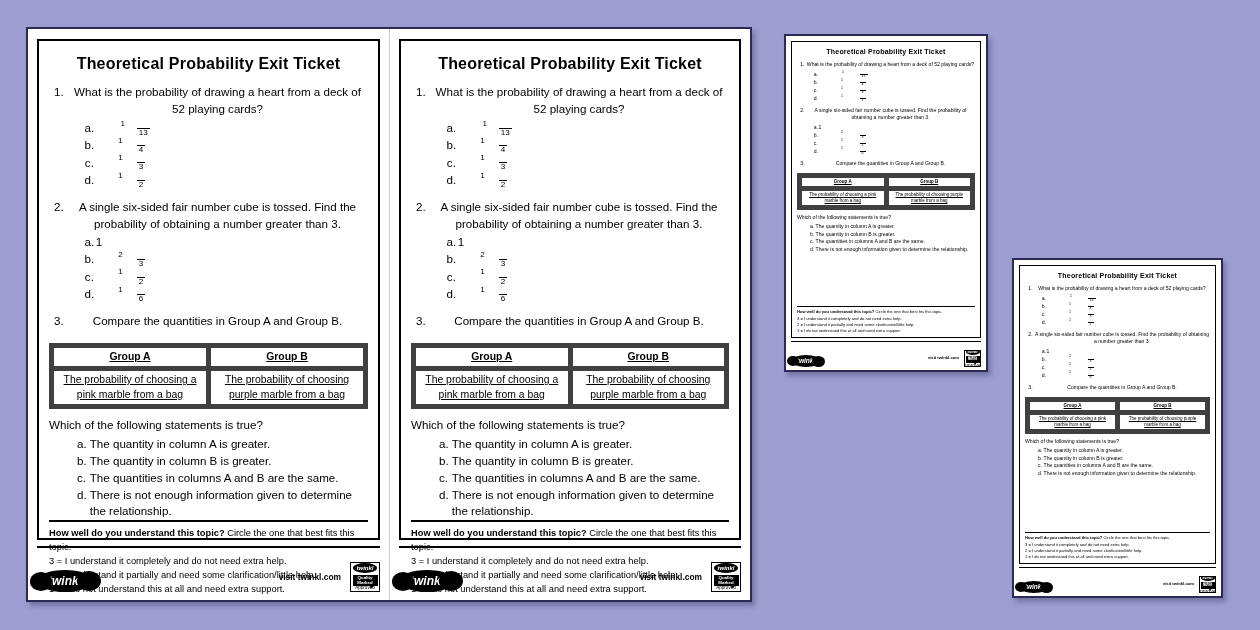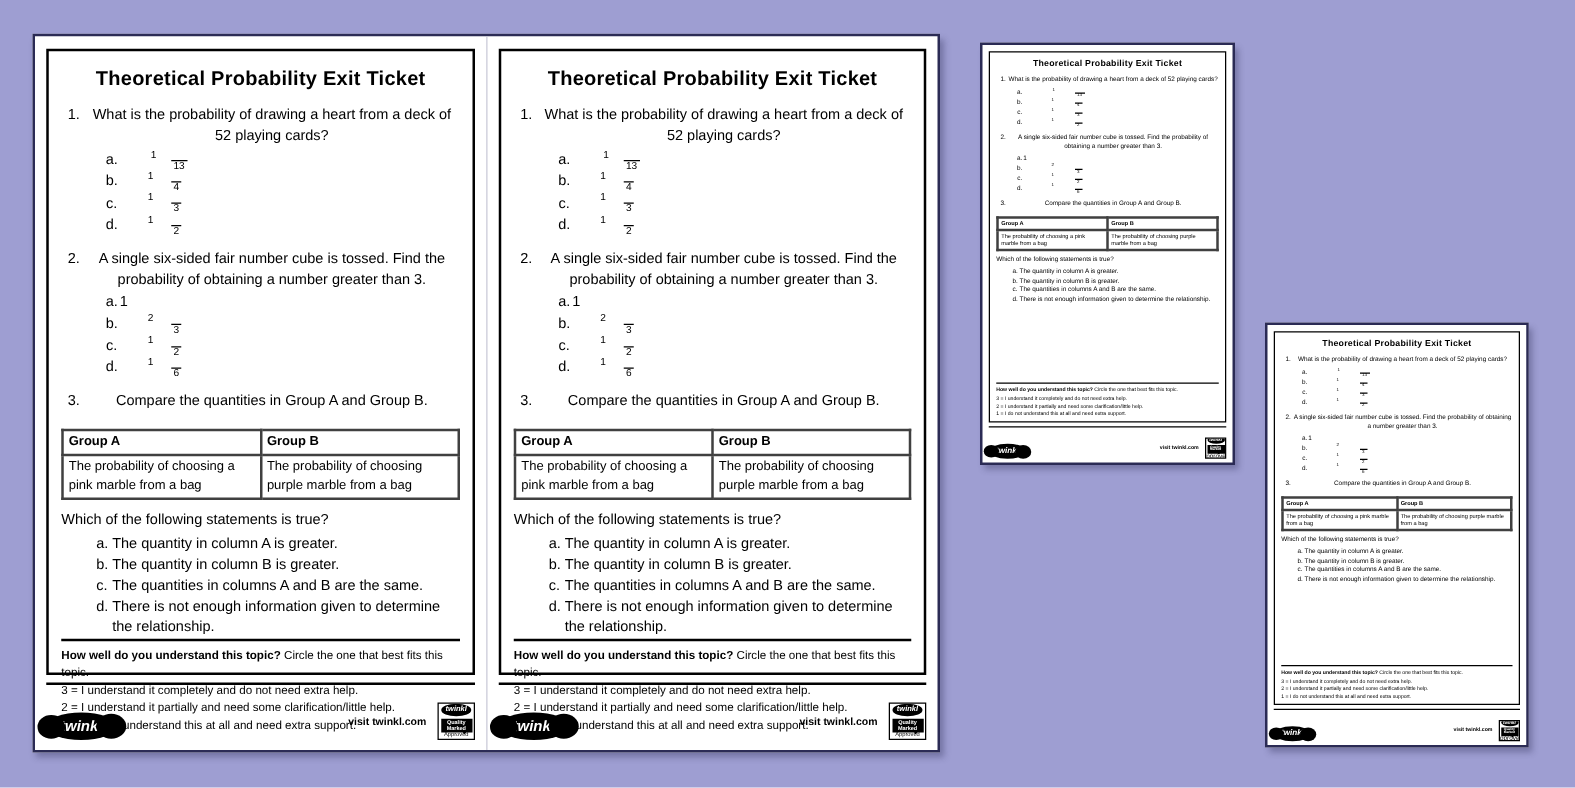--- a/index.html
+++ b/index.html
@@ -95,23 +95,24 @@
   .frac .den { display: block; padding: 0 2px; border-top: 1px solid #000; margin-left: 41px; }
 
   
   table.cmp {
     border-collapse: collapse;
     width: 100%;
     margin: 3px 0 8px 0;
     table-layout: fixed;
   }
   table.cmp th, table.cmp td {
-    border: 2px solid #404040;
-    text-align: left;
+    border: 5px solid #404040;
+    text-align: center;
     vertical-align: top;
+    text-decoration: underline;
   }
   table.cmp th { font-weight: bold; }
 
   .stmt-q { margin: 0 0 2px 0; }
   ol.stmts { margin: 0; padding: 0 0 0 28px; list-style: none; }
   ol.stmts li { display: flex; }
   ol.stmts .opt-letter { width: 1.1em; }
 
   
   .assess {

